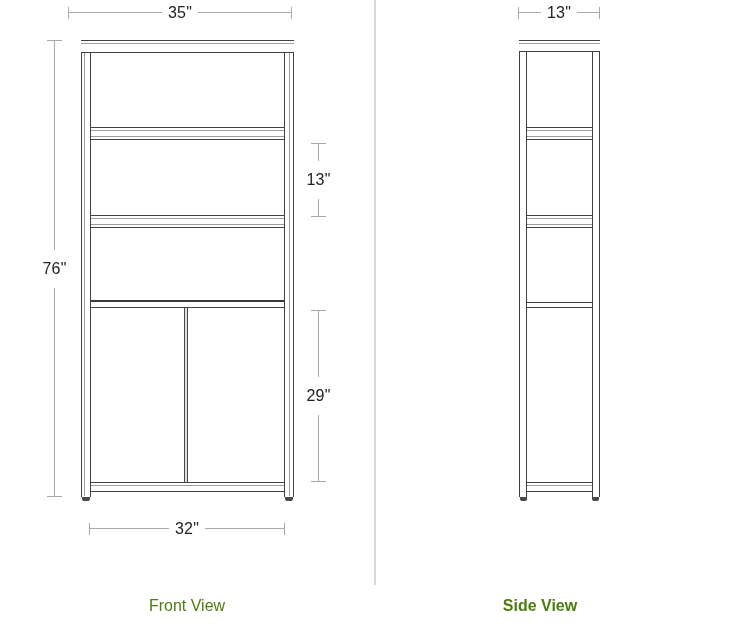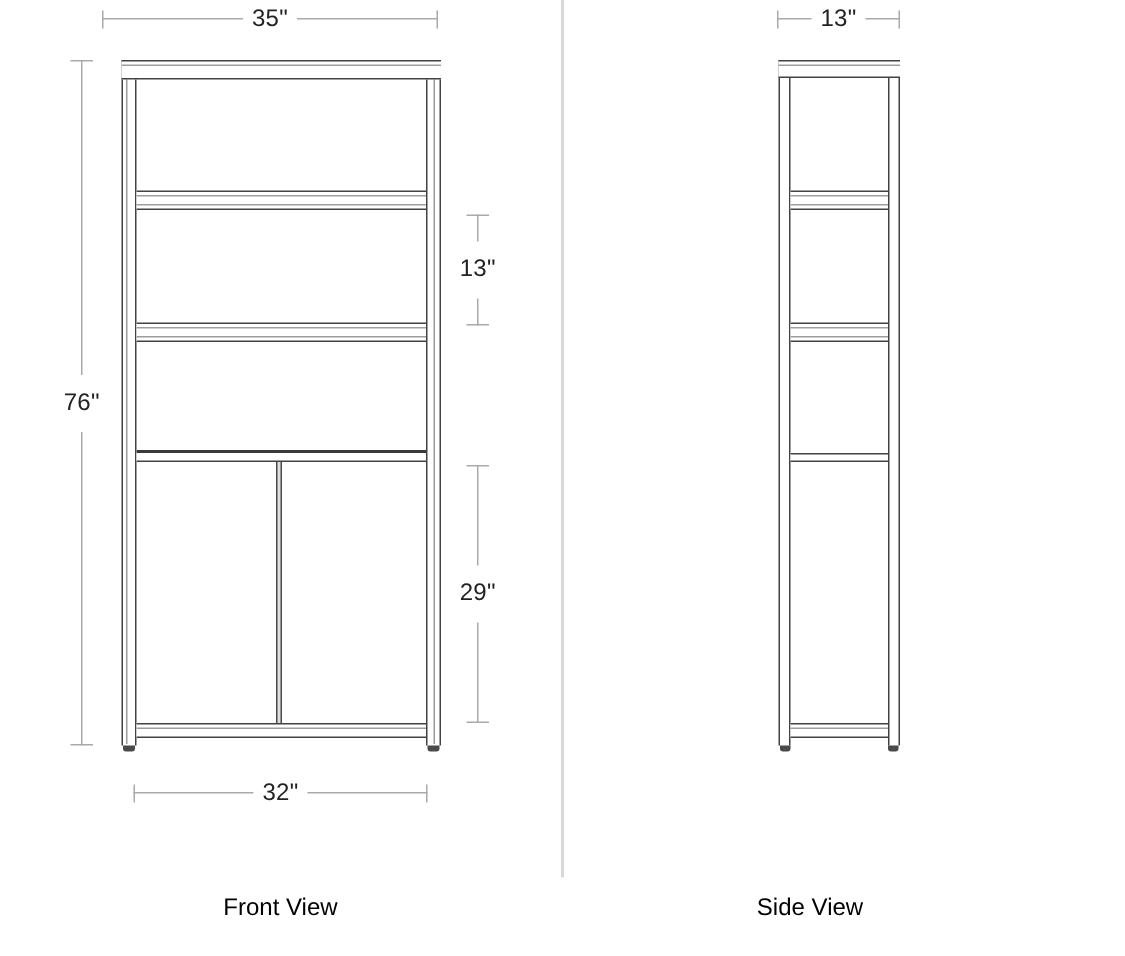--- a/index.html
+++ b/index.html
@@ -34,21 +34,21 @@
   .dimh .tick.l{left:0;}
   .dimv .line{position:absolute;top:0;bottom:0;left:50%;margin-left:-1px;border-left:1px solid var(--dim);}
   .dimv .tick{position:absolute;left:0;right:0;height:0;border-top:1px solid var(--dim);}
   .dimv .tick.t{top:0;}
   .dimv .tick.b{bottom:0;}
   .dim-text{position:absolute;left:50%;top:50%;transform:translate(-50%,-50%);
             background:#fff;white-space:nowrap;font-size:16px;color:var(--txt);letter-spacing:.2px;}
   .dimh .dim-text{padding:0 6px;}
   .dimv .dim-text{padding:10px 5px;}
 
-  .view-label{position:absolute;transform:translateX(-50%);font-size:16px;color:#000000;white-space:nowrap;}
+  .view-label{position:absolute;transform:translateX(-50%);font-size:16px;color:#4d7c0f;white-space:nowrap;}
   .panel-divider{position:absolute;width:2px;background:var(--divider);}
 </style>
 </head>
 <body>
 
 <div class="canvas">
 
   <div class="panel-divider" style="left:374px;top:0;height:585px;"></div>
 
   <div>
@@ -120,15 +120,15 @@
   </div>
 
   <div class="dimh" style="left:518px;top:7px;width:82px;height:12px;">
     <span class="tick l"></span>
     <span class="line"></span>
     <span class="tick r"></span>
     <span class="dim-text">13"</span>
   </div>
 
   <div class="view-label" style="left:187px;top:597px;">Front View</div>
-  <div class="view-label" style="left:540px;top:597px;">Side View</div>
+  <div class="view-label" style="left:540px;top:597px;font-weight:bold;">Side View</div>
 
 </div>
 
 </body></html>

